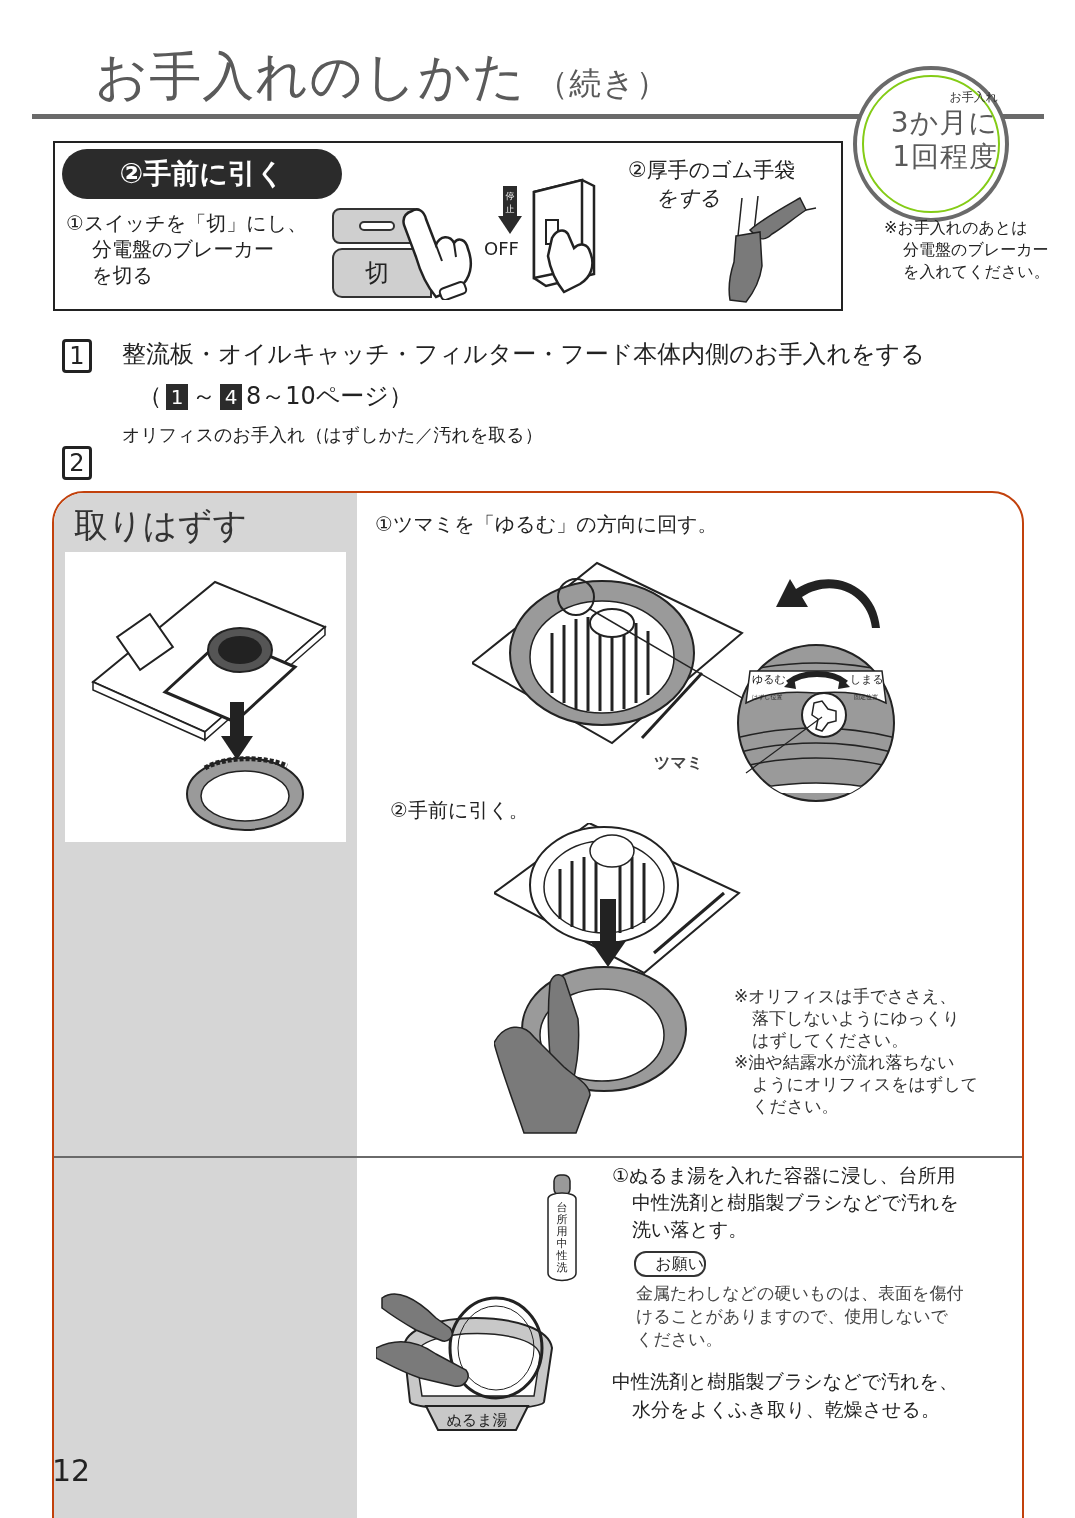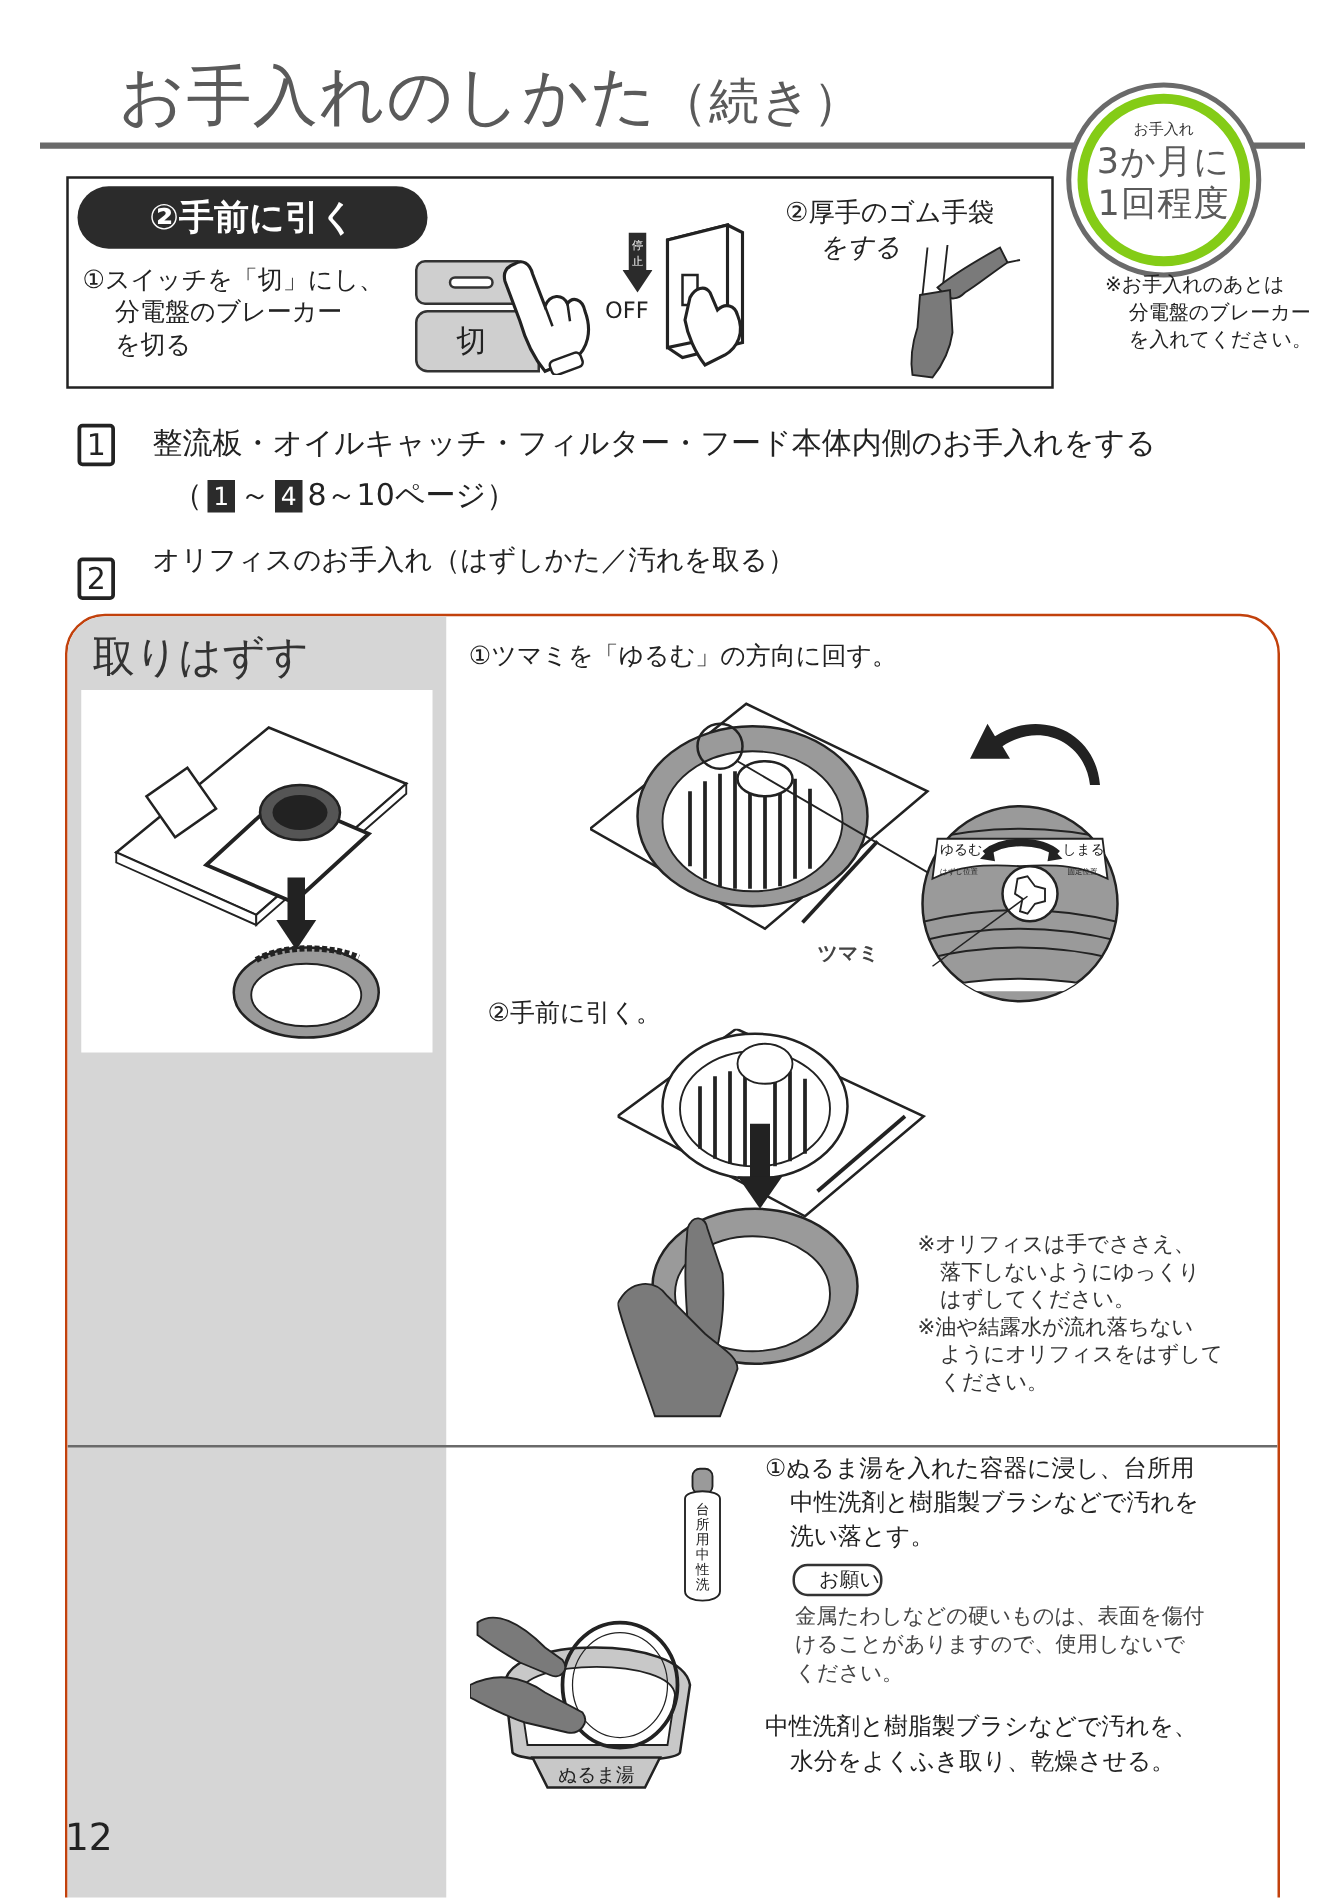--- a/index.html
+++ b/index.html
@@ -2,26 +2,26 @@
 <html><head>
 <meta charset="utf-8">
 <style>
   * { box-sizing: border-box; margin: 0; padding: 0; }
   html, body { width: 1075px; height: 1518px; background: #ffffff; overflow: hidden; }
   body { position: relative; font-family: "DejaVu Sans", "Liberation Sans", sans-serif; color: #222; }
   .abs { position: absolute; }
 
   
   .page-title { left: 95px; top: 42px; font-size: 52px; color: #5a5a5a; letter-spacing: 1px; white-space: nowrap; }
-  .page-title .sub { font-size: 40px; }
+  .page-title .sub { font-size: 32px; margin-left: 10px; }
   .title-rule { left: 32px; top: 114px; width: 1012px; height: 5px; background: #6a6a6a; }
 
   
   .badge { left: 853px; top: 66px; width: 156px; height: 156px; border-radius: 50%; border: 4px solid #6a6a6a; background: #fff; }
-  .badge-inner { position: absolute; left: 5px; top: 5px; right: 5px; bottom: 5px; border-radius: 50%; border: 8px solid #84cc16; text-align: center; color: #5a5a5a; }
+  .badge-inner { position: absolute; left: 5px; top: 5px; right: 5px; bottom: 5px; border-radius: 50%; border: 2px solid #84cc16; text-align: right; color: #5a5a5a; }
   .badge-small { margin-top: 12px; font-size: 12px; color: #333; }
   .badge-big { font-size: 28px; line-height: 34px; letter-spacing: 1px; }
   .after-note { left: 848px; top: 217px; font-size: 16px; line-height: 22px; color: #222; white-space: nowrap; margin-left: 36px; }
   .after-note .l2 { padding-left: 19px; }
 
   
   .before-box { left: 53px; top: 141px; width: 790px; height: 170px; border: 2px solid #222; background: #fff; }
   .before-pill { left: 62px; top: 149px; width: 280px; height: 50px; border-radius: 25px; background: #2b2b2b; color: #fff; font-size: 28px; font-weight: bold; text-align: center; line-height: 50px; }
   .step1 { left: 66px; top: 210px; font-size: 20px; line-height: 26px; white-space: nowrap; }
   .step1 .ind { padding-left: 26px; display: block; }
@@ -35,21 +35,21 @@
   .hand svg, .svg-abs svg { display: block; }
   .off-label { left: 484px; top: 238px; font-size: 18px; color: #222; }
 
   
   .num-box { width: 30px; height: 34px; border: 3px solid #222; border-radius: 4px; font-size: 24px; text-align: center; line-height: 28px; color: #222; background: #fff; }
   .sec1-num { left: 62px; top: 339px; }
   .sec1-title { left: 122px; top: 338px; font-size: 24px; color: #222; white-space: nowrap; }
   .sec1-ref { left: 138px; top: 380px; font-size: 24px; white-space: nowrap; }
   .sec1-ref .blk { display: inline-block; width: 22px; height: 26px; background: #2b2b2b; color: #fff; font-size: 20px; text-align: center; line-height: 26px; vertical-align: middle; margin: 0 4px; }
   .sec2-num { left: 62px; top: 446px; }
-  .sec2-title { left: 122px; top: 433px; font-size: 22px; white-space: nowrap; text-align: center; }
+  .sec2-title { left: 122px; top: 423px; font-size: 18px; white-space: nowrap; text-align: center; }
 
   
   .main-panel { left: 52px; top: 491px; width: 972px; height: 1096px; border: 2px solid #c2410c; border-radius: 32px; overflow: hidden; background: #fff; }
   .left-col { position: absolute; left: 0; top: 0; width: 303px; height: 100%; background: #d6d6d6; }
   .row-divider { position: absolute; left: 0; top: 663px; width: 100%; height: 2px; background: #6a6a6a; }
   .row-label { position: absolute; left: 20px; font-size: 34px; color: #333; white-space: nowrap; }
   .remove-img { position: absolute; left: 11px; top: 59px; width: 281px; height: 290px; background: #fff; }
 
   .inst { position: absolute; font-size: 20px; color: #222; white-space: nowrap; }
   .note-block { position: absolute; font-size: 17px; color: #333; line-height: 22px; white-space: nowrap; }

